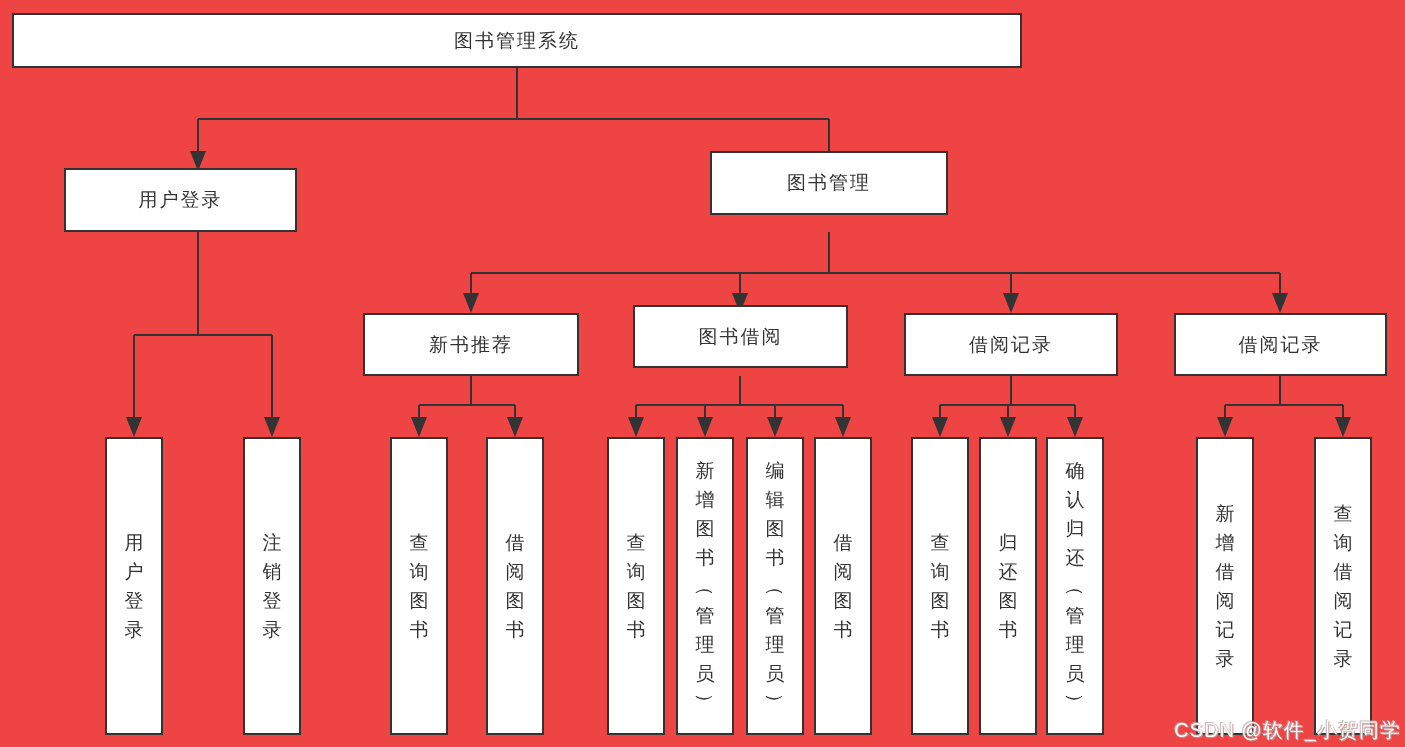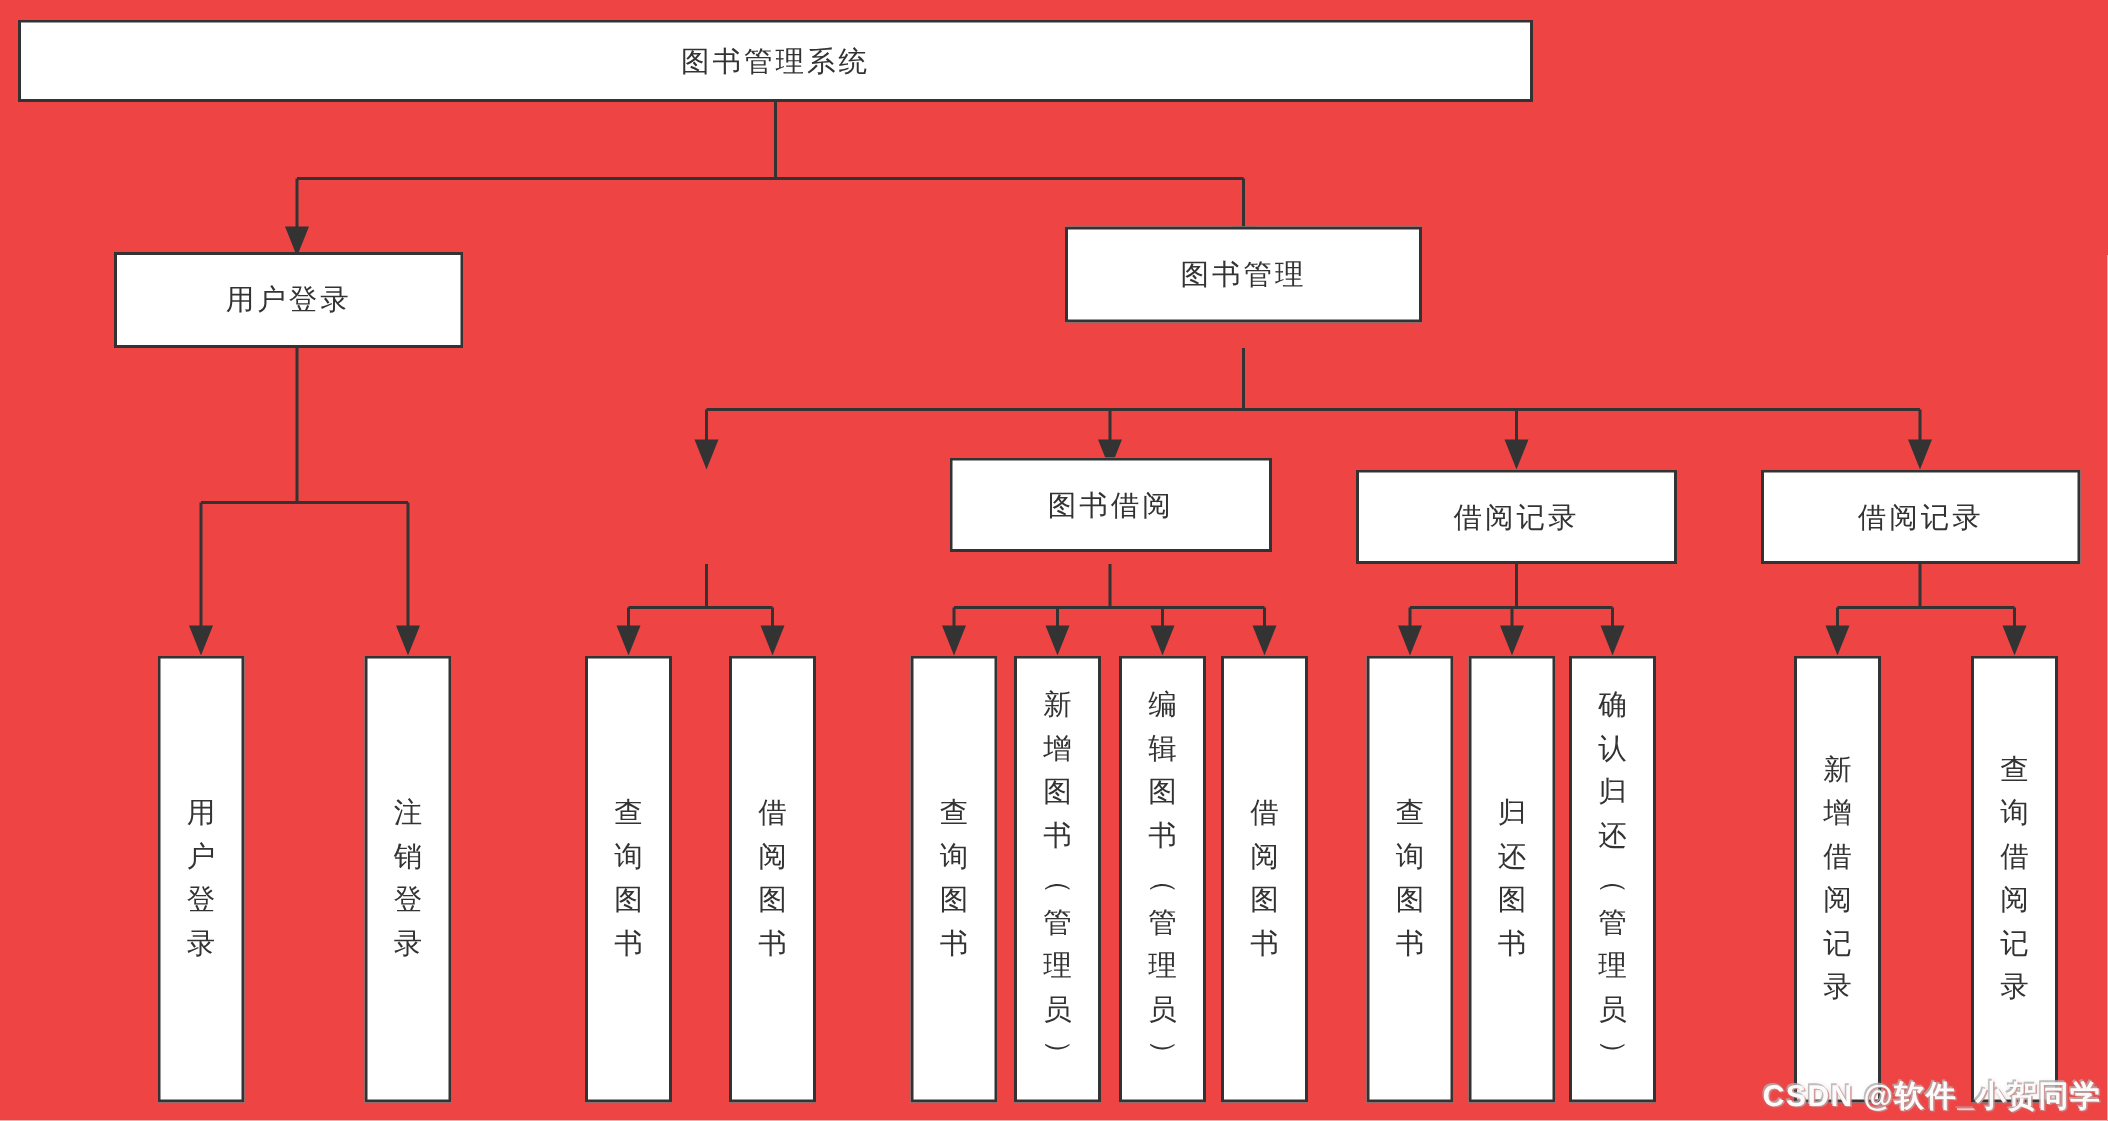--- a/index.html
+++ b/index.html
@@ -11,21 +11,21 @@
   .box{
     position:absolute;background:#fff;border:2px solid #333;box-sizing:border-box;
     display:flex;align-items:center;justify-content:center;
   }
   .lbl{font-size:19px;color:#333;letter-spacing:2px;white-space:nowrap;}
   .leaf{top:437px;width:58px;height:298px;}
   .vlabel{letter-spacing:0;white-space:normal;}
   .vlabel span{display:block;line-height:29px;text-align:center;font-size:19px;}
   .vlabel span.rot{transform:rotate(90deg);}
   .watermark{
-    position:absolute;right:4px;bottom:3px;font-size:20px;font-weight:700;letter-spacing:1px;
+    position:absolute;right:4px;bottom:3px;font-size:20px;font-weight:400;letter-spacing:1px;
     color:rgba(255,255,255,0.95);
     text-shadow:1px 1px 0 rgba(201,146,146,.9), -1px -1px 0 rgba(176,176,176,.8), 0 0 3px rgba(190,140,140,.55);
     white-space:nowrap;
   }
 </style>
 </head>
 <body>
 
 <div class="canvas">
 
@@ -57,27 +57,30 @@
       <polygon points="1067,417 1083,417 1075,437"></polygon>
       <polygon points="1217,417 1233,417 1225,437"></polygon>
       <polygon points="1335,417 1351,417 1343,437"></polygon>
     </g>
   </svg>
 
   <div class="box" style="left:12px;top:13px;width:1010px;height:55px">
     <span class="lbl">图书管理系统</span>
   </div>
 
-  <div class="box" style="left:76px;top:168px;width:233px;height:64px">
+  <div class="box" style="left:64px;top:168px;width:233px;height:64px">
     <span class="lbl">用户登录</span>
   </div>
   <div class="box" style="left:710px;top:151px;width:238px;height:64px">
     <span class="lbl">图书管理</span>
   </div>
 
+  <div class="box" style="left:363px;top:313px;width:216px;height:63px">
+    <span class="lbl">新书推荐</span>
+  </div>
   <div class="box" style="left:633px;top:305px;width:215px;height:63px">
     <span class="lbl">图书借阅</span>
   </div>
   <div class="box" style="left:904px;top:313px;width:214px;height:63px">
     <span class="lbl">借阅记录</span>
   </div>
   <div class="box" style="left:1174px;top:313px;width:213px;height:63px">
     <span class="lbl">借阅记录</span>
   </div>
 

